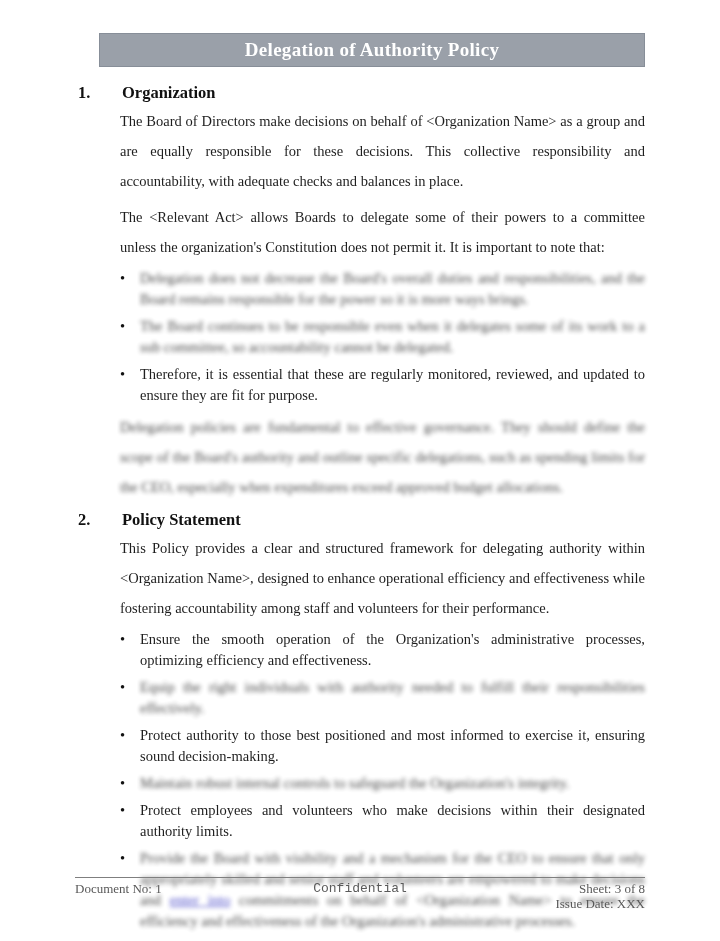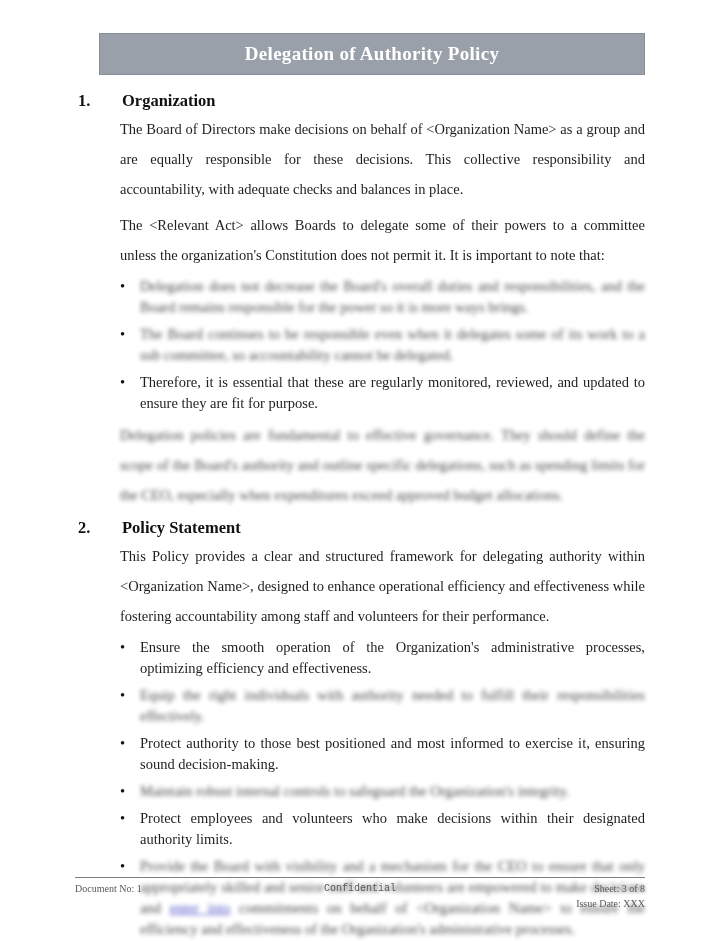--- a/index.html
+++ b/index.html
@@ -8,21 +8,21 @@
     width:720px;height:941px;
     background:#ffffff;
     font-family:"Liberation Serif", serif;
     color:#1e1e1e;
     overflow:hidden;
     box-sizing:border-box;
   }
   
   .banner{
     margin:33px 75px 0 99px;
-    height:42px;
+    height:34px;
     background:#9aa0a9;
     border:1px solid #878e98;
     display:flex;align-items:center;justify-content:center;
     box-sizing:border-box;
   }
   .banner .title{
     color:#ffffff;font-size:19px;font-weight:bold;letter-spacing:.3px;
   }
   
   .content{padding:0 75px 0 78px;}
@@ -56,21 +56,21 @@
     color:#3c3c3c;
     opacity:.92;
   }
   .blur-link{color:#4343c6;text-decoration:underline;}
   
   .footer{
     position:absolute;left:75px;right:75px;top:877px;
     border-top:1px solid #7f7f7f;
     padding-top:4px;
     display:grid;grid-template-columns:1fr auto 1fr;
-    font-size:10px;line-height:14.5px;color:#595959;
+    font-size:13px;line-height:14.5px;color:#595959;
   }
   .footer .left{text-align:left;}
   .footer .center{text-align:center;font-family:Liberation Mono, monospace;}
   .footer .right{text-align:right;}
 </style>
 </head>
 <body>
 
 <div class="page">
 

